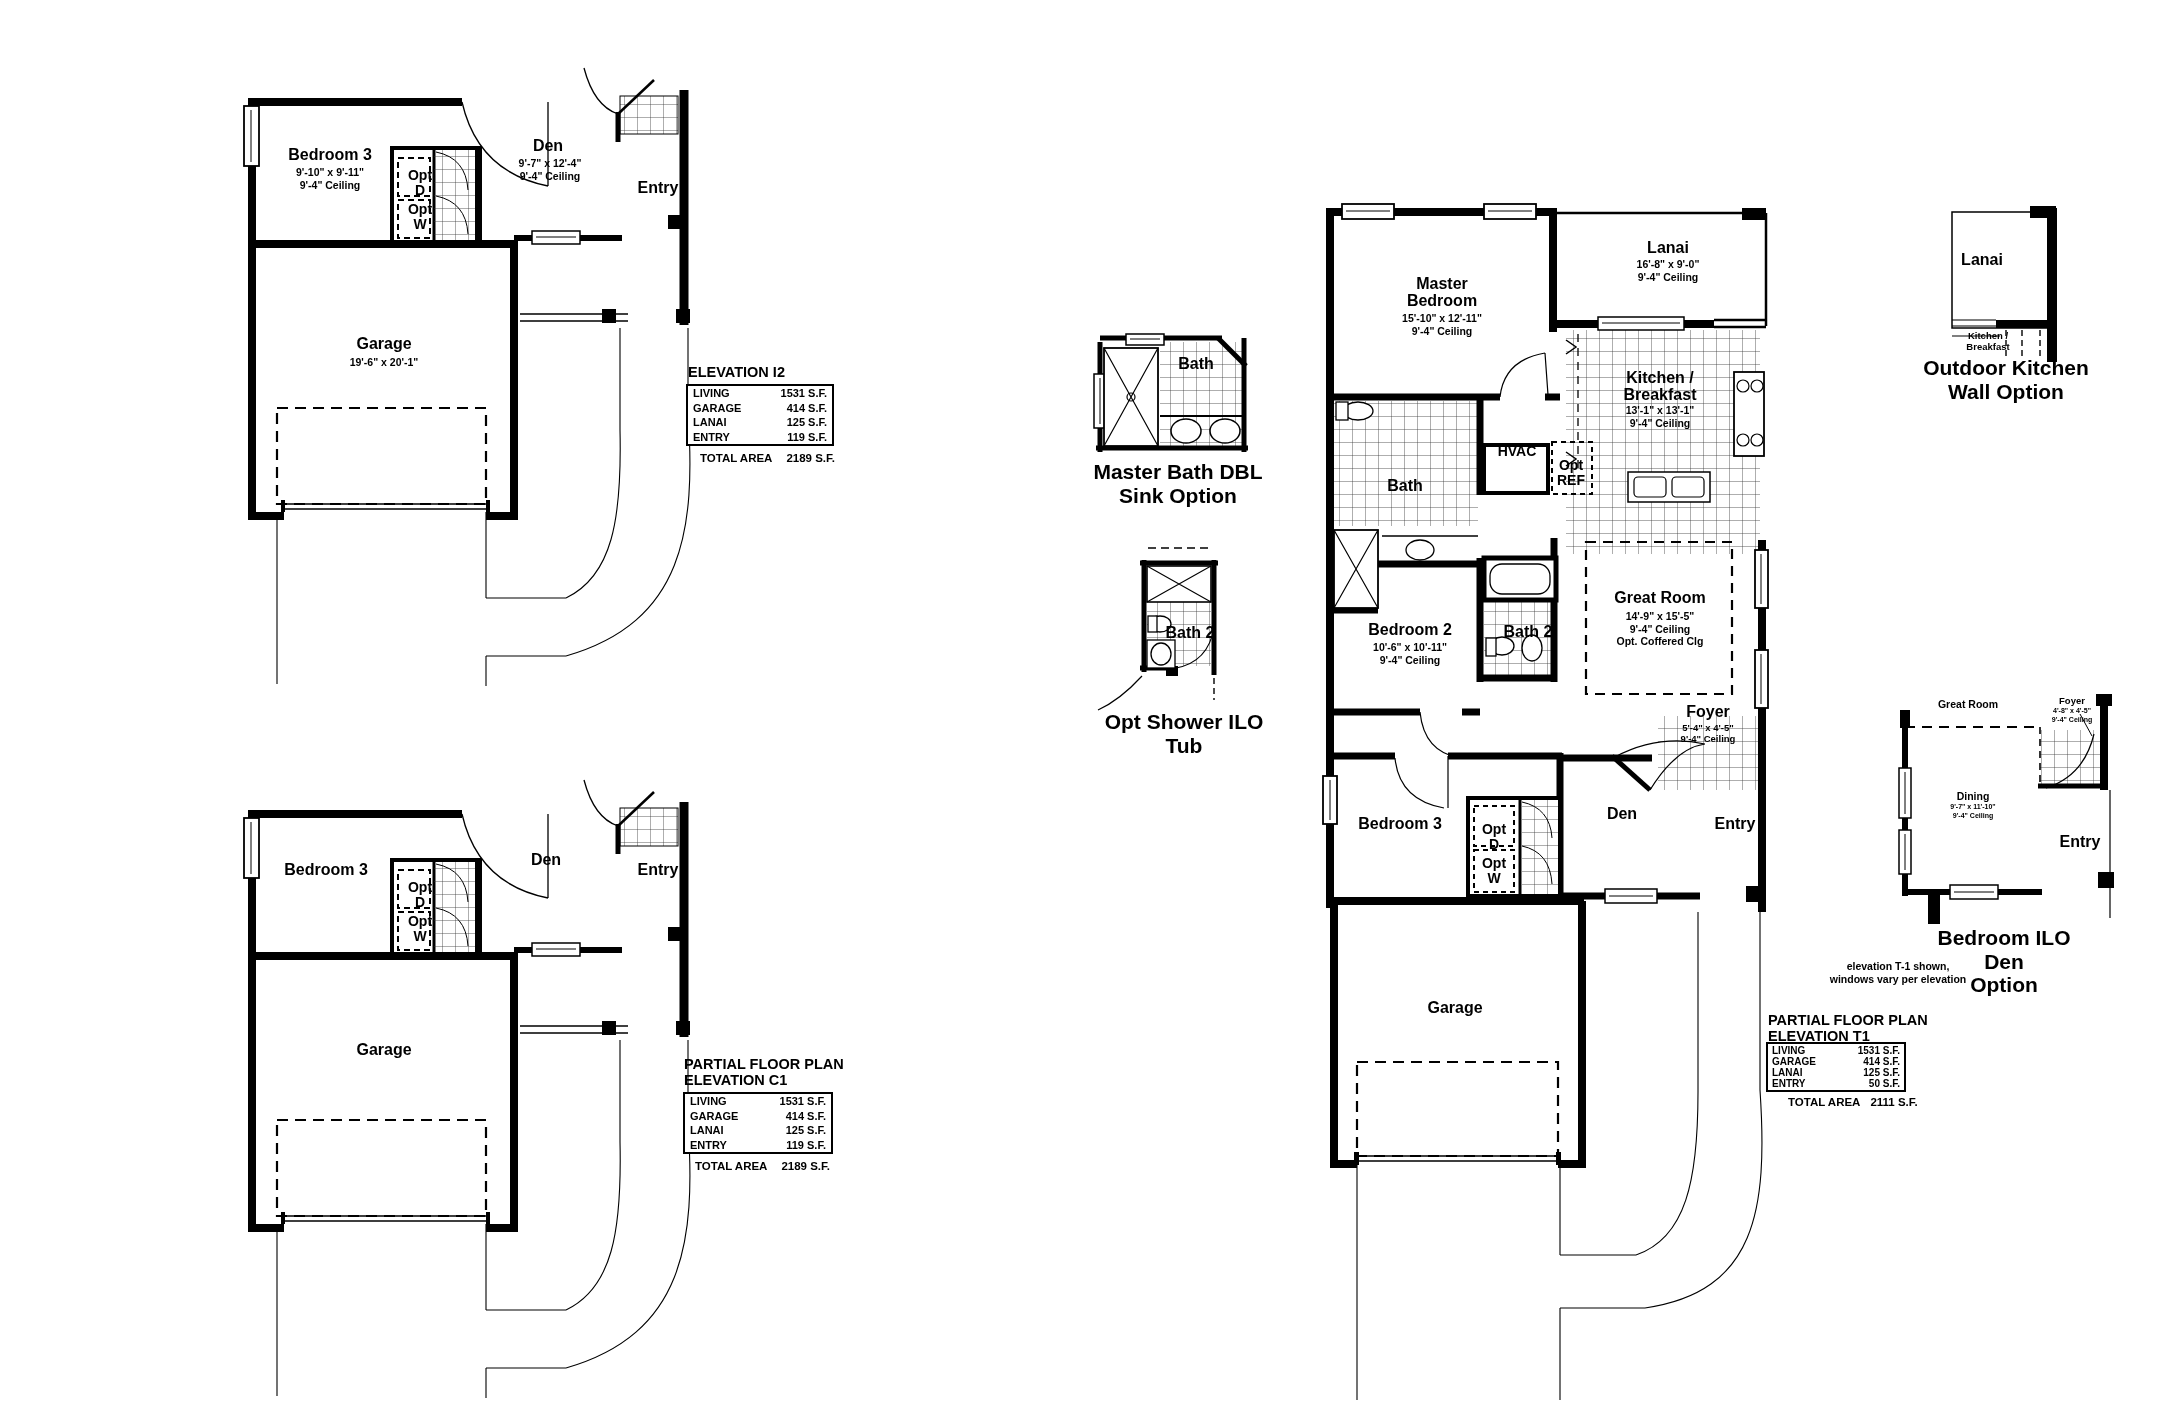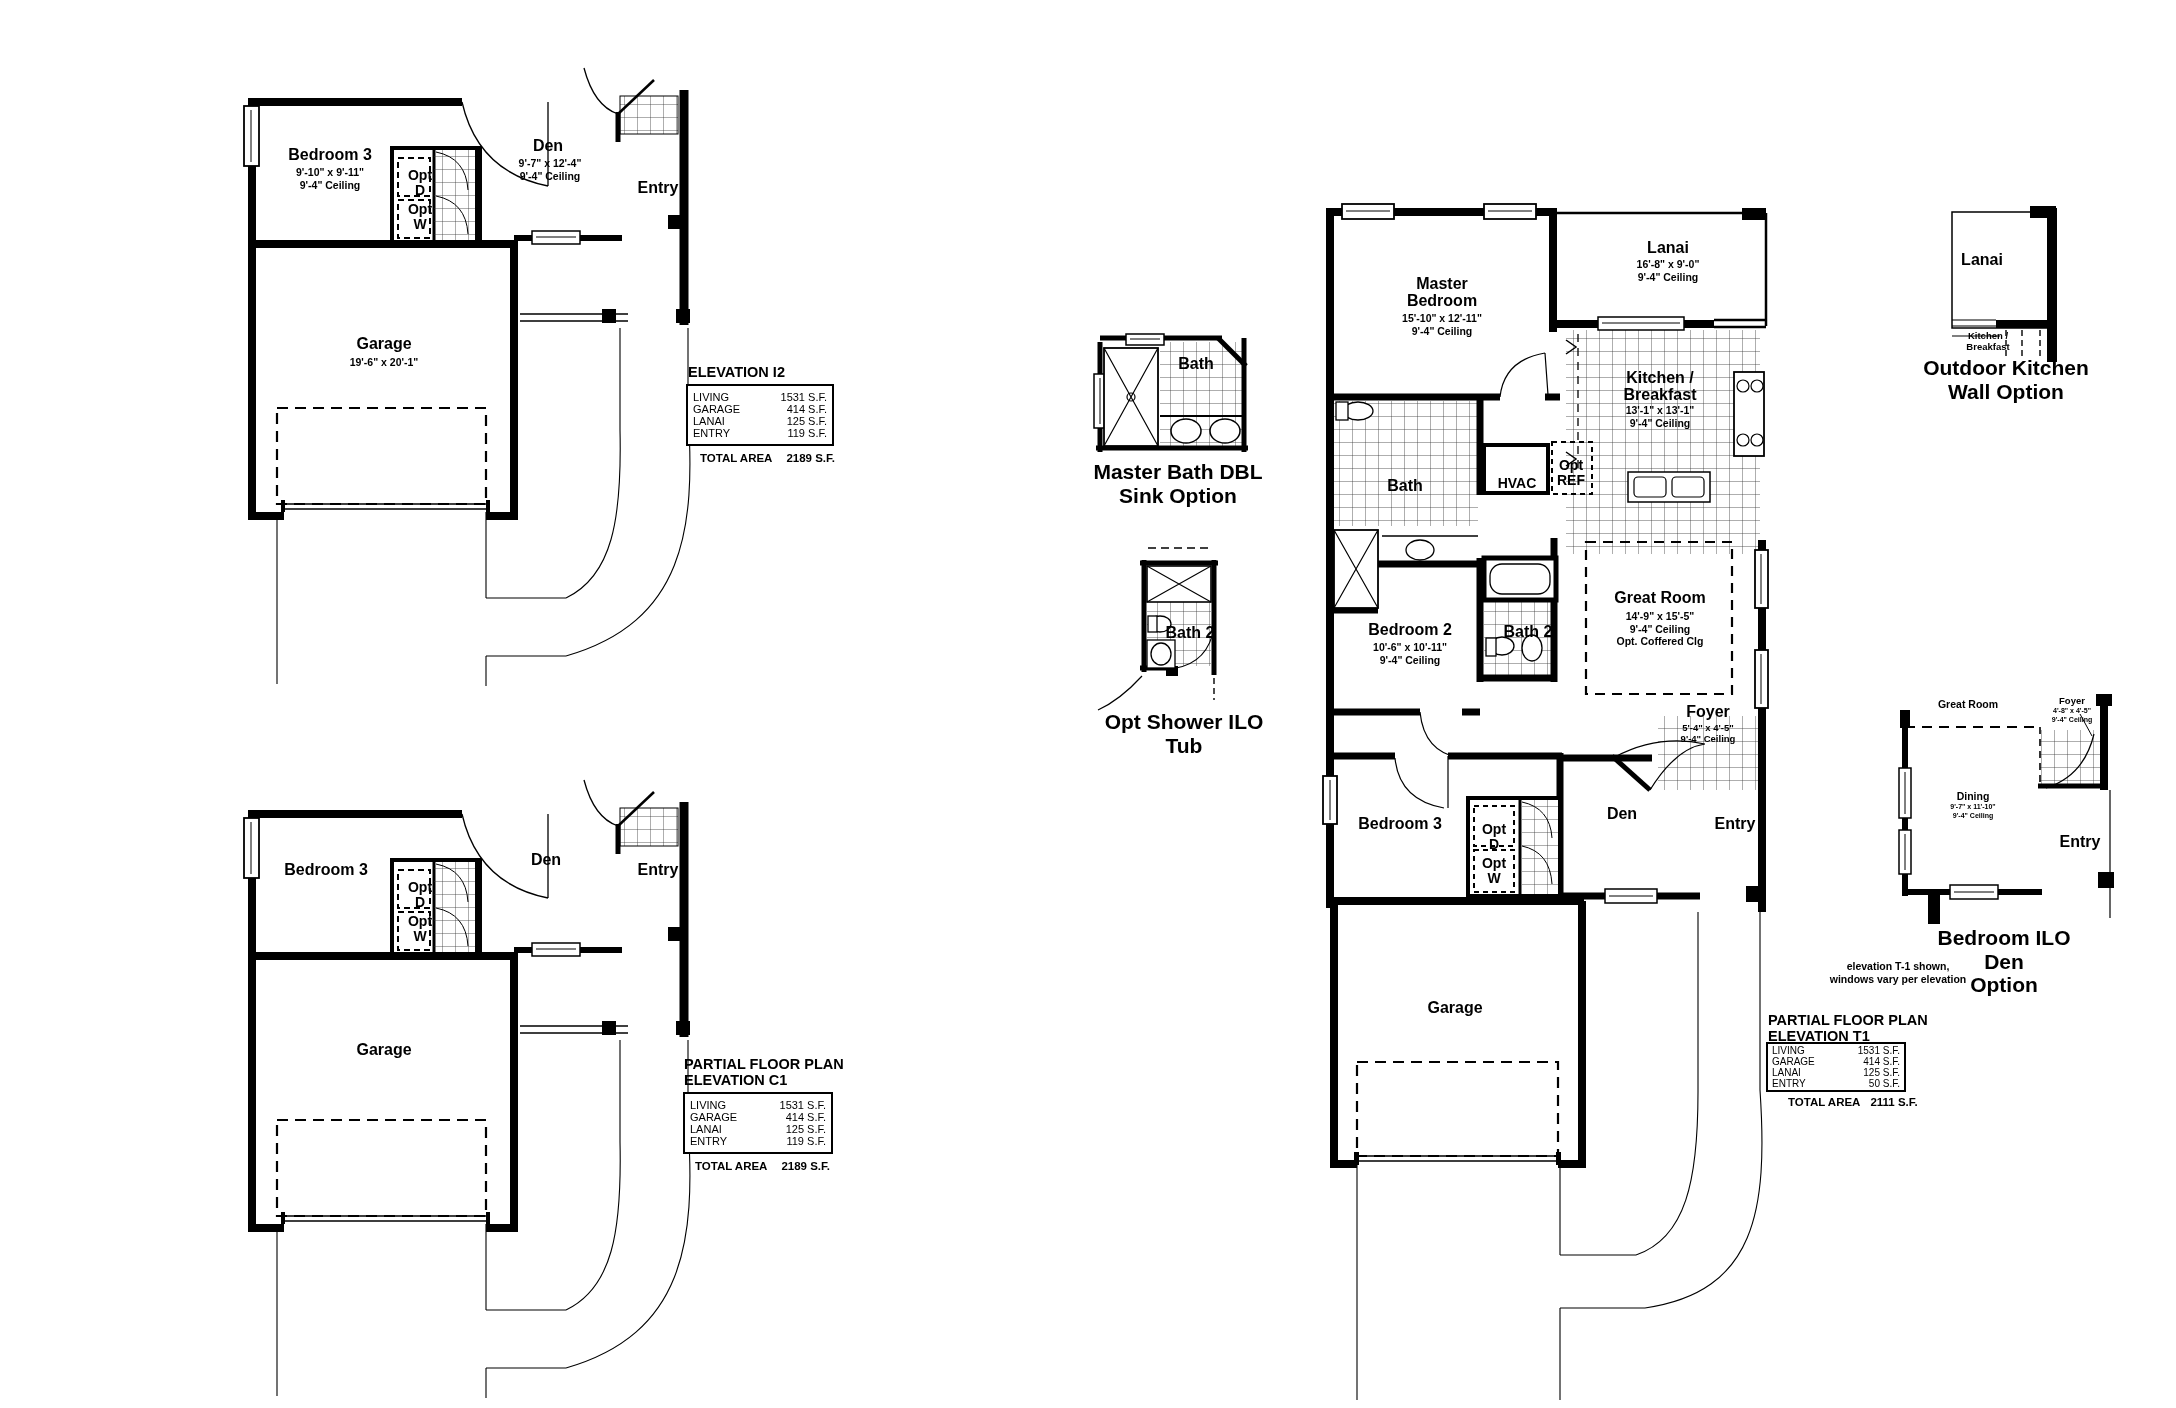--- a/index.html
+++ b/index.html
@@ -11,22 +11,22 @@
   .ttl{font-size:50px;letter-spacing:-1px;white-space:nowrap}
   .rm{font-size:16px;line-height:1.05}
   .dm{font-size:10.5px;line-height:1.2}
   .dm9{font-size:9.5px;line-height:1.2}
   .t7{font-size:7px;line-height:1.25}
   .tiny{font-size:14px;line-height:1.1}
   .cap{font-size:21px;line-height:1.12}
   .note{font-size:10.5px;line-height:1.2}
   .tbl-head{position:absolute;font-weight:700;font-size:14.5px;line-height:1.12;white-space:pre-line}
   .tbl{position:absolute;border:2.5px solid #000;background:#fff;box-sizing:border-box;
-       display:flex;flex-direction:column;justify-content:center;padding:1px 5px;
-       font-weight:400;font-size:11px}
+       display:flex;flex-direction:column;justify-content:space-between;padding:1px 5px;
+       font-weight:700;font-size:11px}
   .tbl.small{font-size:10px;padding:1px 4px}
   .tbl .tr{display:flex;justify-content:space-between}
   .tot{position:absolute;display:flex;gap:14px;font-weight:700;font-size:11.5px;white-space:nowrap}
 </style>
 </head>
 <body>
 
 <div id="sheet">
 
 <svg id="linework" width="2176" height="1408" viewBox="0 0 2176 1408">
@@ -252,21 +252,21 @@
 <div class="lbl dm" style="left:1442px;top:312px">15'-10" x 12'-11"
 9'-4" Ceiling</div>
 <div class="lbl rm" style="left:1668px;top:240px">Lanai</div>
 <div class="lbl dm" style="left:1668px;top:258px">16'-8" x 9'-0"
 9'-4" Ceiling</div>
 <div class="lbl rm" style="left:1660px;top:370px">Kitchen /
 Breakfast</div>
 <div class="lbl dm" style="left:1660px;top:404px">13'-1" x 13'-1"
 9'-4" Ceiling</div>
 <div class="lbl rm" style="left:1405px;top:478px">Bath</div>
-<div class="lbl tiny" style="left:1517px;top:476px">HVAC</div>
+<div class="lbl tiny" style="left:1517px;top:444px">HVAC</div>
 <div class="lbl tiny" style="left:1571px;top:458px">Opt
 REF</div>
 <div class="lbl rm" style="left:1660px;top:590px">Great Room</div>
 <div class="lbl dm" style="left:1660px;top:610px">14'-9" x 15'-5"
 9'-4" Ceiling
 Opt. Coffered Clg</div>
 <div class="lbl rm" style="left:1410px;top:622px">Bedroom 2</div>
 <div class="lbl dm" style="left:1410px;top:641px">10'-6" x 10'-11"
 9'-4" Ceiling</div>
 <div class="lbl rm" style="left:1528px;top:624px">Bath 2</div>

